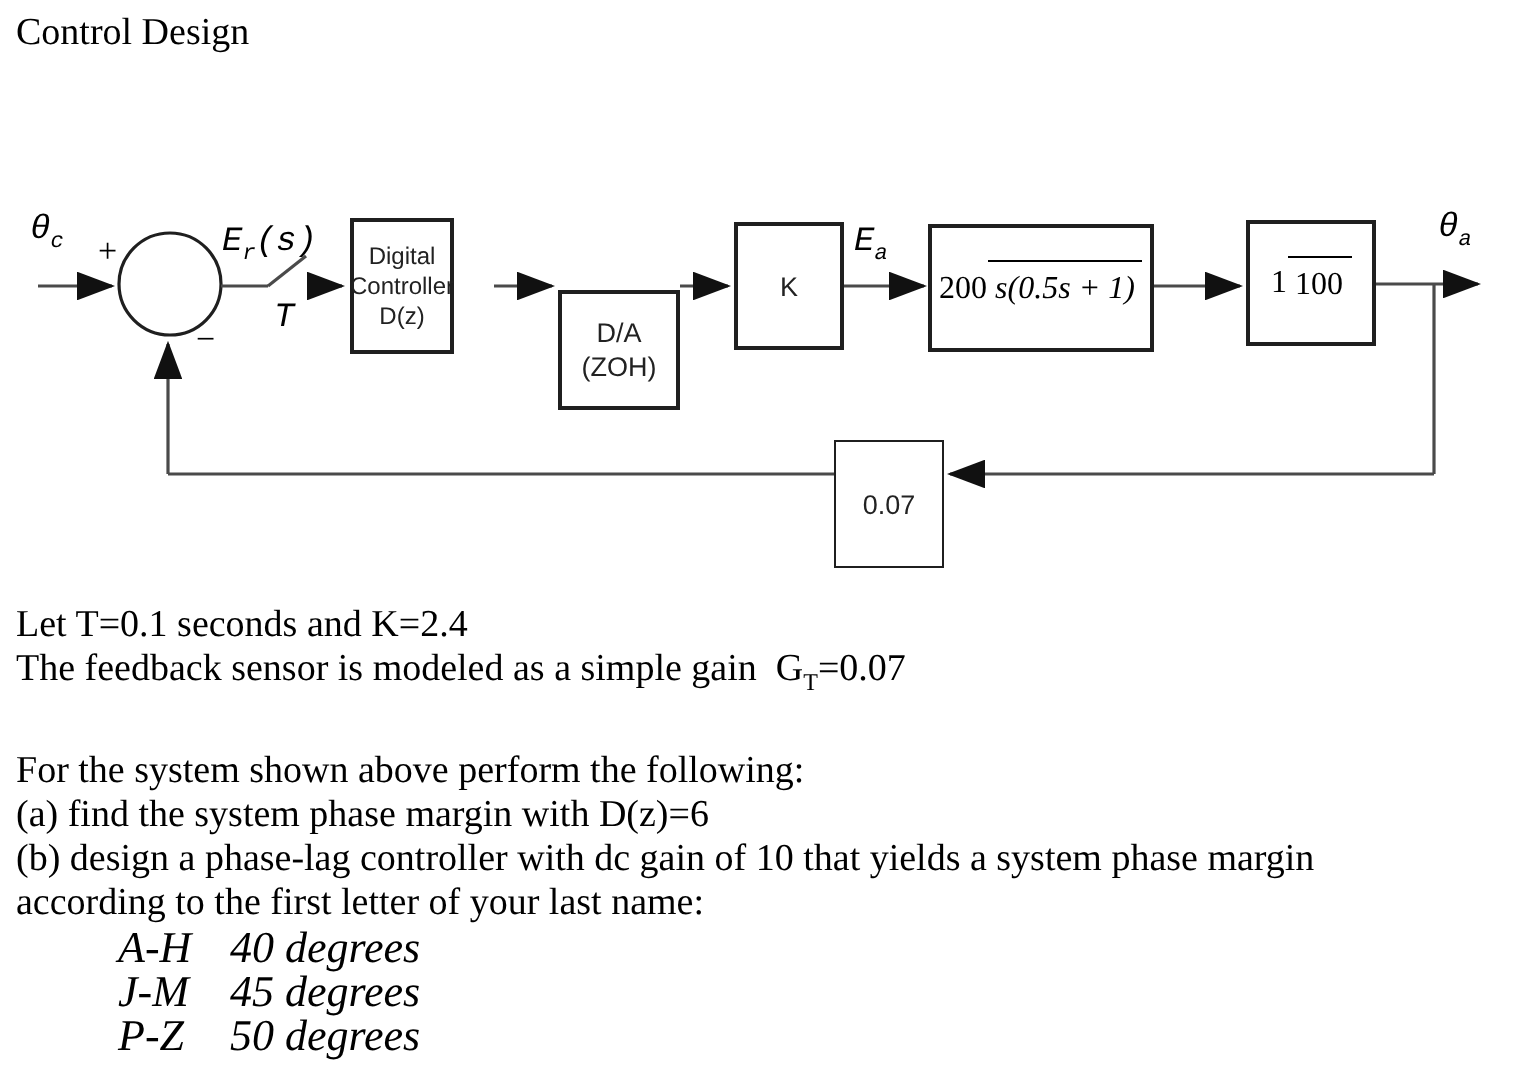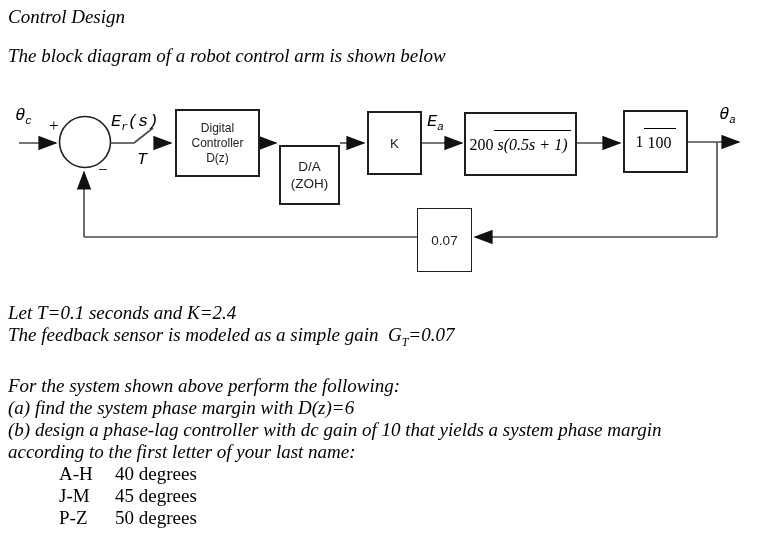--- a/index.html
+++ b/index.html
@@ -1,60 +1,59 @@
 <!DOCTYPE html>
 <html><head>
 <meta charset="utf-8">
 <style>
   html,body{margin:0;padding:0;}
   body{width:763px;height:533px;background:#ffffff;overflow:hidden;position:relative;
        font-family:"Liberation Serif",serif;color:#000;}
   .page{position:absolute;inset:0;}
 
   
-  .tline{position:absolute;font-size:19px;line-height:22px;white-space:pre-wrap;font-style:italic;}
+  .tline{position:absolute;font-size:19px;line-height:22px;white-space:pre-wrap;}
   .para .tline{position:static;}
   .para{position:absolute;font-size:19px;line-height:22px;}
   sub.txt{font-size:12px;}
 
   
-  .mtable{position:absolute;left:59px;top:463px;font-size:19px;line-height:22px;}
+  .mtable{position:absolute;left:59px;top:463px;font-size:22px;line-height:22px;font-style:italic;}
   .mrow{display:flex;}
   .mrange{width:56px;}
 
   
   .dg-svg{position:absolute;left:0;top:0;z-index:1;}
   .blk{position:absolute;z-index:2;background:#fff;border:2px solid #1f1f1f;
        display:flex;flex-direction:column;align-items:center;justify-content:center;
        text-align:center;box-sizing:border-box;}
   .sans{font-family:"Liberation Sans",sans-serif;color:#222;}
-  .blk-ctrl{left:175px;top:109px;width:85px;height:68px;font-size:12px;line-height:15px;}
+  .blk-ctrl{left:175px;top:109px;width:52px;height:68px;font-size:12px;line-height:15px;}
   .blk-da{left:279px;top:113px;width:61px;height:60px;font-size:13.5px;line-height:17px;margin-top:32px;}
   .blk-k{left:367px;top:111px;width:55px;height:64px;font-size:13.5px;}
   .blk-plant{left:464px;top:112px;width:113px;height:64px;}
   .blk-scale{left:623px;top:110px;width:65px;height:63px;}
-  .blk-fb{left:417px;top:208px;width:55px;height:64px;font-size:13.5px;border-width:1.6px;}
+  .blk-fb{left:417px;top:220px;width:55px;height:64px;font-size:13.5px;border-width:1.6px;}
   .frac{display:inline-flex;flex-direction:row;align-items:center;
         font-family:"Liberation Serif",serif;font-size:16px;line-height:19px;}
   .frac .den{border-top:1.3px solid #000;padding:4px 4px;}
   .it{font-style:italic;}
 
   .mlabel{position:absolute;z-index:2;font-family:Liberation Mono, monospace;
           font-style:italic;font-size:17px;line-height:18px;}
   .mlabel sub{font-size:11px;}
   .sign{position:absolute;z-index:2;font-family:"Liberation Serif",serif;
         font-style:normal;font-size:17px;line-height:17px;}
 </style>
 </head>
 <body>
 
 <div class="page">
 
   <div class="tline" style="left:8px;top:6px">Control Design</div>
-  <div class="tline" style="left:8px;top:45px">The block diagram of a robot control arm is shown below</div>
 
   <svg class="dg-svg" width="763" height="533" viewBox="0 0 763 533">
     <defs>
       <marker id="arr" markerWidth="12" markerHeight="9" refX="11" refY="4.5" orient="auto">
         <path d="M0,0 L12,4.5 L0,9 z" fill="#111"></path>
       </marker>
     </defs>
     <g stroke="#4a4a4a" stroke-width="1.6" fill="none">
       <line x1="19" y1="143" x2="56" y2="143" marker-end="url(#arr)"></line>
       <circle cx="85" cy="142" r="25.5" stroke="#1f1f1f" fill="#fff"></circle>

